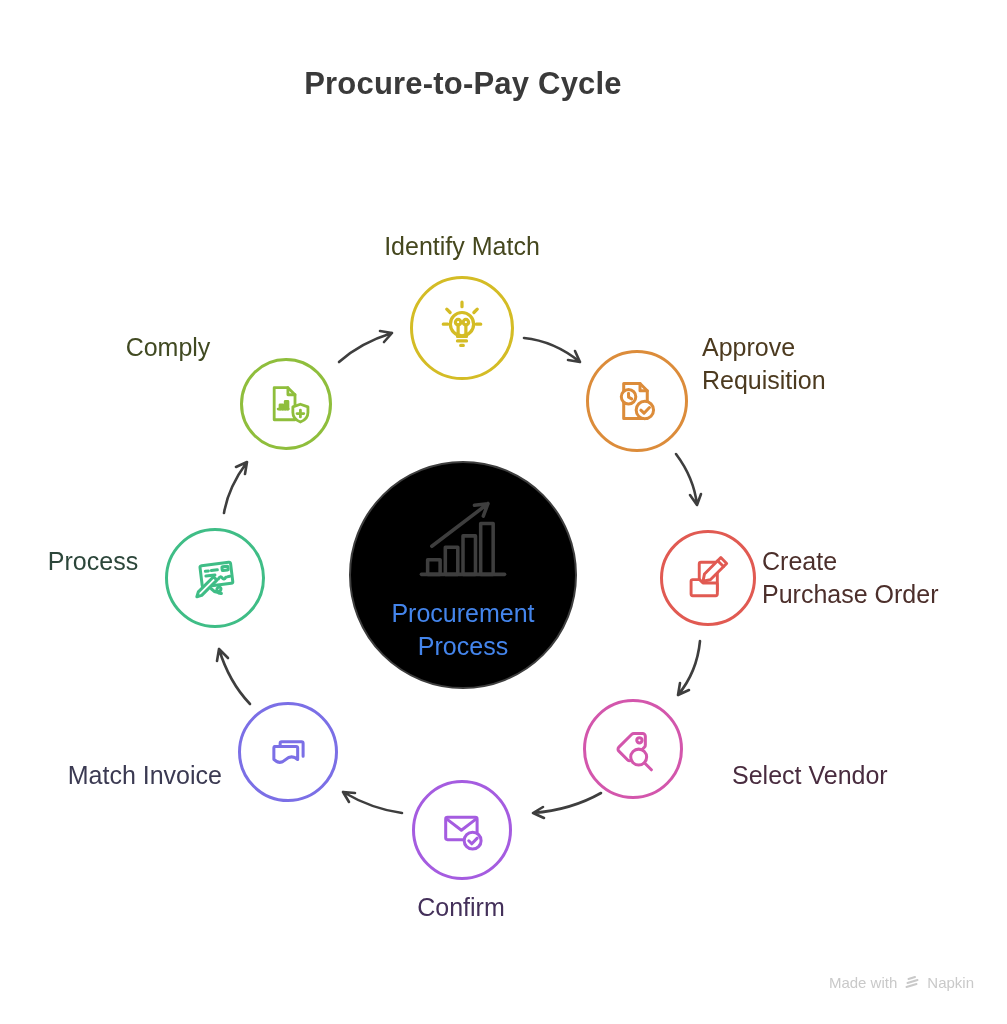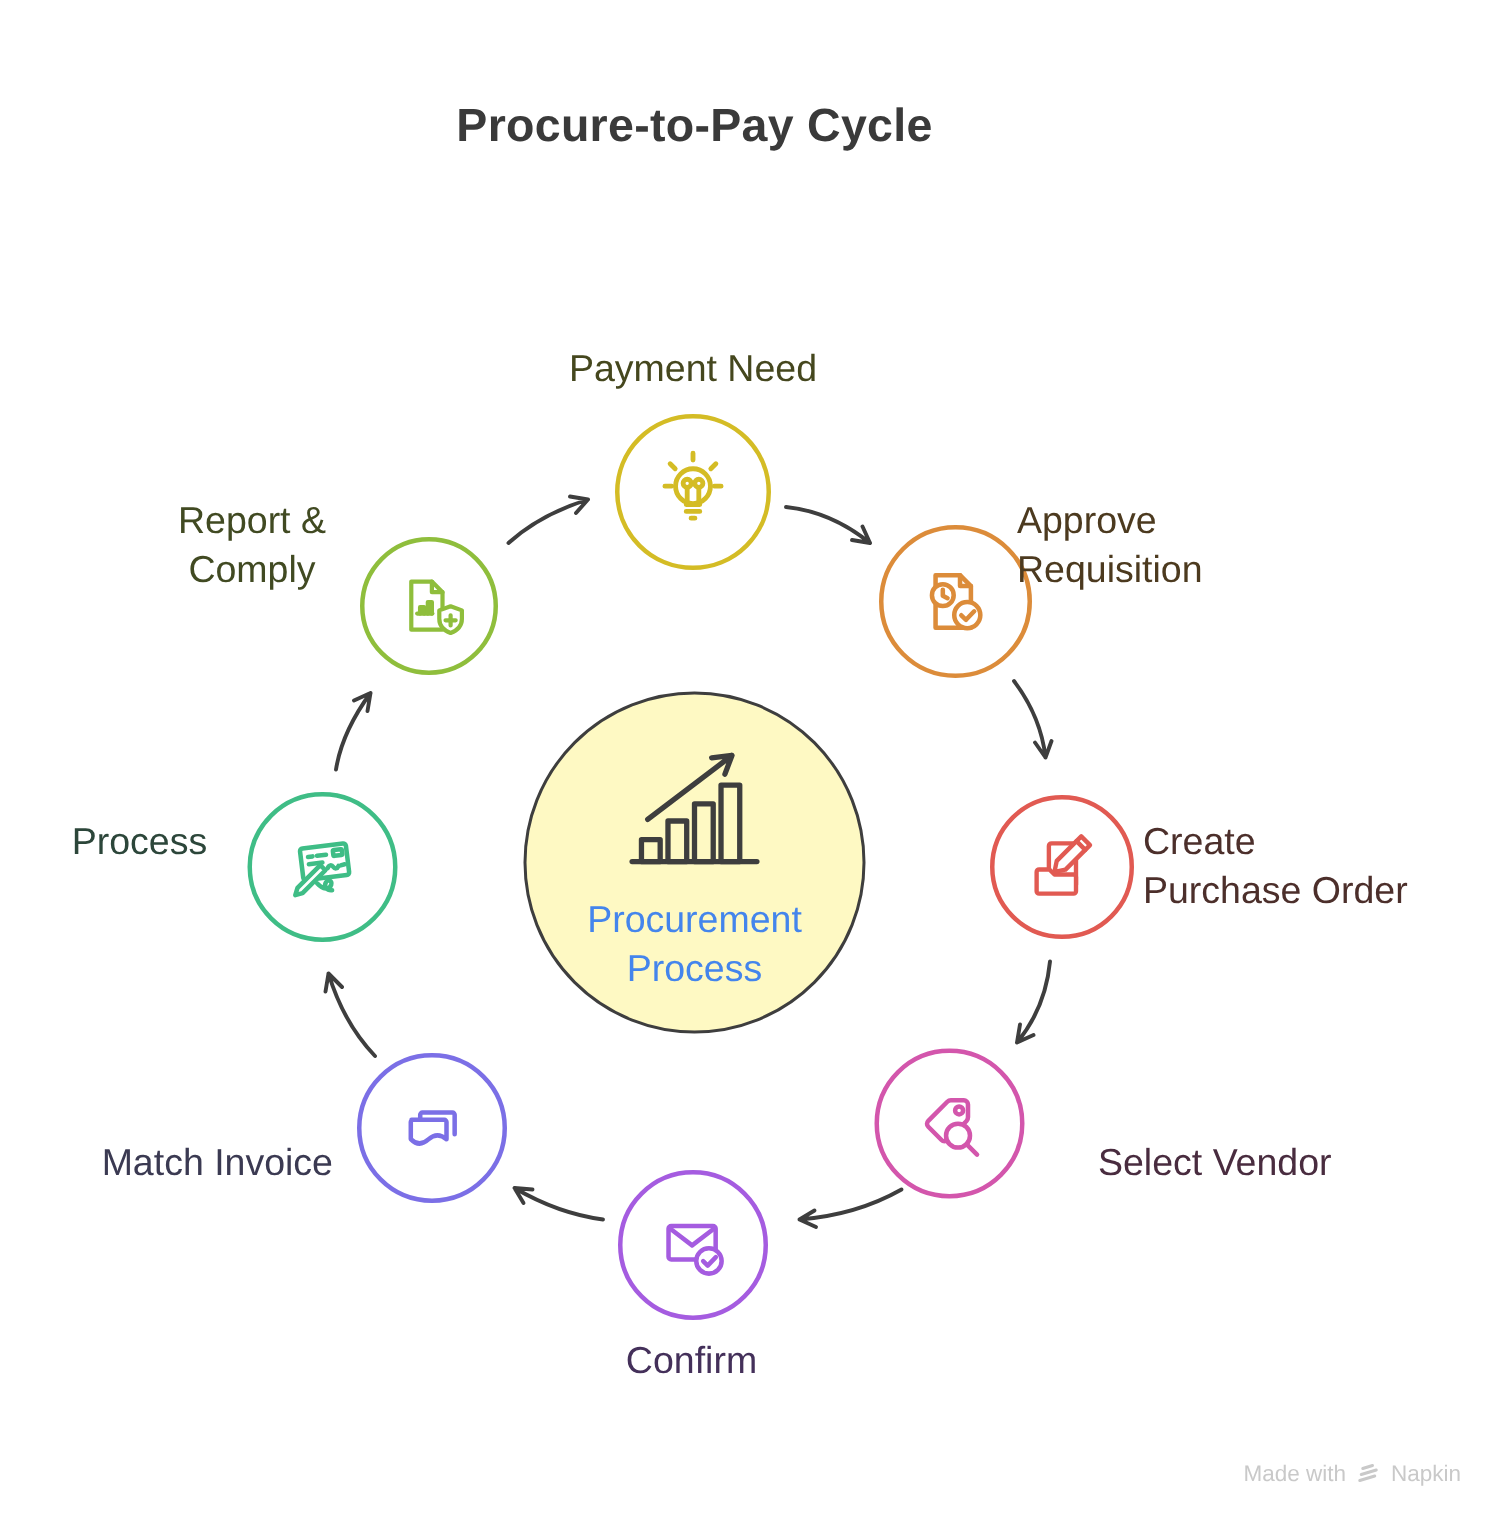--- a/index.html
+++ b/index.html
@@ -22,21 +22,21 @@
   }
   .node-label{
     position:absolute;font-size:25px;line-height:33px;color:var(--c,#404040);
   }
   .align-c{text-align:center;}
   .align-r{text-align:right;}
   .align-l{text-align:left;}
   #center-circle{
     position:absolute;left:349px;top:461px;width:228px;height:228px;border-radius:50%;
     box-sizing:border-box;border:2.5px solid var(--c,#3e3e3e);
-    display:flex;flex-direction:column;align-items:center;background:#fef9c3;
+    display:flex;flex-direction:column;align-items:center;background:#000000;
   }
   #center-icon{margin-top:24px;color:#3e3e3e;}
   #center-icon path,#center-icon rect{stroke:currentColor;stroke-width:3.4;fill:none;stroke-linecap:round;stroke-linejoin:round;}
   #center-text{margin-top:6px;font-size:25px;line-height:33px;text-align:center;color:var(--c,#4485ec);}
   #arrows{position:absolute;left:0;top:0;color:var(--c,#3e3e3e);}
   #arrows path{stroke:currentColor;stroke-width:2.6;fill:none;stroke-linecap:round;stroke-linejoin:round;}
   #watermark{
     position:absolute;top:974px;right:17px;display:flex;align-items:center;gap:7px;
     font-size:15px;color:var(--c,#c9c9c9);font-weight:500;
   }
@@ -79,34 +79,34 @@
     <svg class="icon" width="62" height="62" viewBox="0 0 48 48">
       <circle cx="24" cy="21" r="9" fill="none"></circle>
       <circle cx="21" cy="19.5" r="2.1" fill="none"></circle>
       <circle cx="27" cy="19.5" r="2.1" fill="none"></circle>
       <path d="M21,21.6 V29 M27,21.6 V29" fill="none"></path>
       <path d="M20.5,30.5 h7 M20.5,34 h7 M23,37.5 h2" fill="none"></path>
       <path d="M24,7.5 V4 M14.8,12 L12.2,9.4 M33.2,12 L35.8,9.4 M9.5,21 h3.5 M35,21 h3.5" fill="none"></path>
     </svg>
   </div>
   <div class="node-label align-c" style="left: 262px; top: 230px; width: 400px; --c: #45471e;">
-    <div>Payment Need</div>
+    <div>Identify Match</div>
   </div>
 
   <div class="node" style="left: 586px; top: 350px; width: 102px; height: 102px; --c: #dc8c3a;">
     <svg class="icon" width="58" height="58" viewBox="0 0 48 48">
       <path d="M13,9.5 H26.5 L32.5,15.5 V38.5 H13 z" fill="none"></path>
       <path d="M26.5,9.5 V15.5 H32.5" fill="none"></path>
       <circle cx="17" cy="20.5" r="6" fill="#fff"></circle>
       <path d="M17,17.5 V20.8 L19.6,22.2" fill="none"></path>
       <circle cx="30.5" cy="31.5" r="7.2" fill="#fff"></circle>
       <path d="M27.2,31.6 L29.8,34.1 L34.3,29.4" fill="none"></path>
     </svg>
   </div>
-  <div class="node-label align-l" style="left: 678px; top: 331px; --c: #4c3a1f;">
+  <div class="node-label align-l" style="left: 702px; top: 331px; --c: #4c3a1f;">
     <div>Approve</div>
     <div>Requisition</div>
   </div>
 
   <div class="node" style="left: 660px; top: 530px; width: 96px; height: 96px; --c: #e15a52;">
     <svg class="icon" width="56" height="56" viewBox="0 0 48 48">
       <rect x="16.5" y="10.5" width="15.5" height="25" rx="1.5" fill="none"></rect>
       <path d="M9.5,37.8 V26.8 a1.4,1.4 0 0 1 1.4,-1.4 h5.9 l2.9,2.9 h10.9 a1.4,1.4 0 0 1 1.4,1.4 v8.1 a1.4,1.4 0 0 1 -1.4,1.4 H10.9 a1.4,1.4 0 0 1 -1.4,-1.4 z" fill="#fff"></path>
       <path d="M35,6.5 l5,5 L26,25.5 l-6.3,1.3 1.3,-6.3 z" fill="#fff"></path>
       <path d="M32.3,9.2 l5,5" fill="none"></path>
@@ -172,21 +172,20 @@
       <path d="M13.5,9.5 h12.2 l6.3,6.3 V38 H13.5 z" fill="none"></path>
       <path d="M25.7,9.5 v6.3 h6.3" fill="none"></path>
       <path d="M17,28.5 h9" fill="none"></path>
       <path d="M18.7,28.5 v-3.8 h2.4 v3.8" fill="none"></path>
       <path d="M23.3,28.5 v-6.8 h2.4 v6.8" fill="none"></path>
       <path d="M36.8,24.2 l6.7,2.4 v5 c0,4.3 -2.9,7 -6.7,8.4 c-3.8,-1.4 -6.7,-4.1 -6.7,-8.4 v-5 z" fill="#fff"></path>
       <path d="M36.8,29.5 v6 M33.8,32.5 h6" fill="none"></path>
     </svg>
   </div>
   <div class="node-label align-c" style="left: 88px; top: 331px; width: 160px; --c: #414a22;">
-    <div>Report &amp;</div>
     <div>Comply</div>
   </div>
 
   <div id="watermark" style="--c: #c9c9c9;">
     <span>Made with</span>
     <svg width="16" height="15" viewBox="0 0 16 15">
       <path d="M2.5,12 L12.5,9 M3.5,8 L13.5,5 M4.5,4 L11,2"></path>
     </svg>
     <span>Napkin</span>
   </div>

